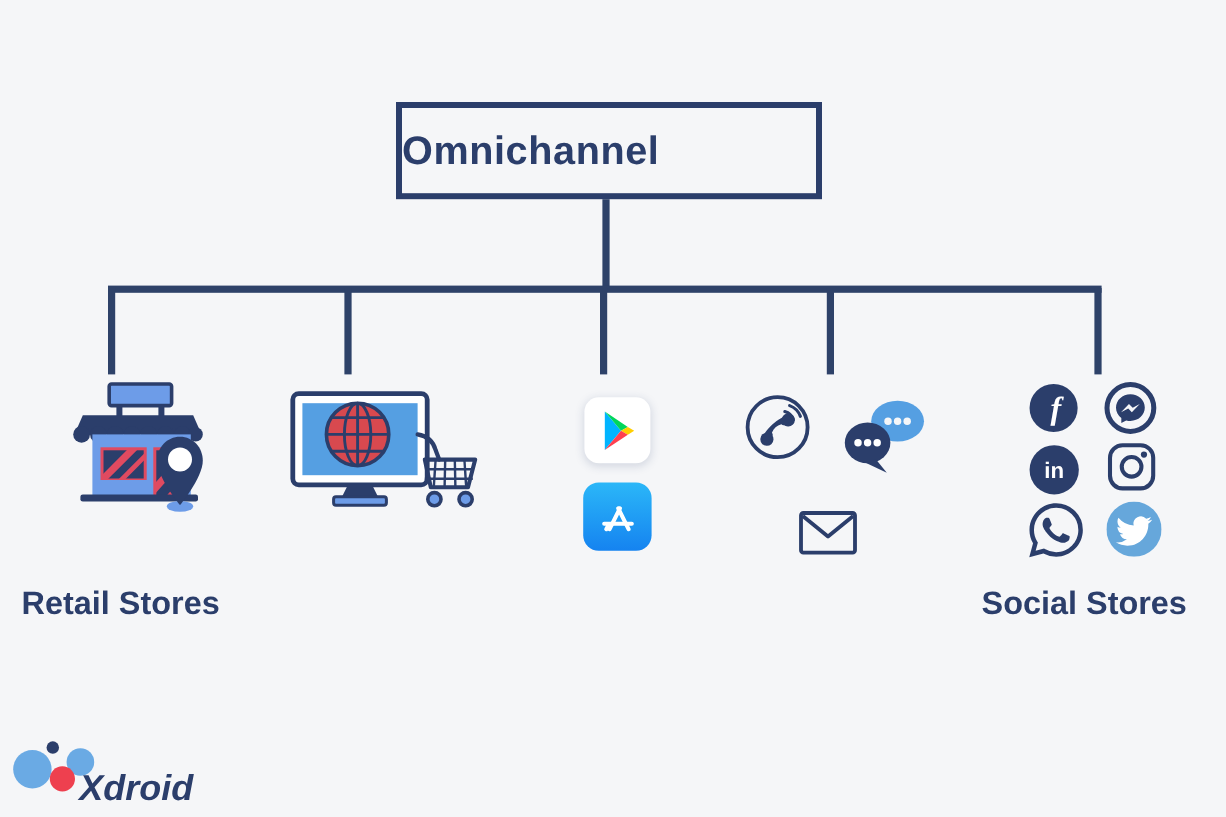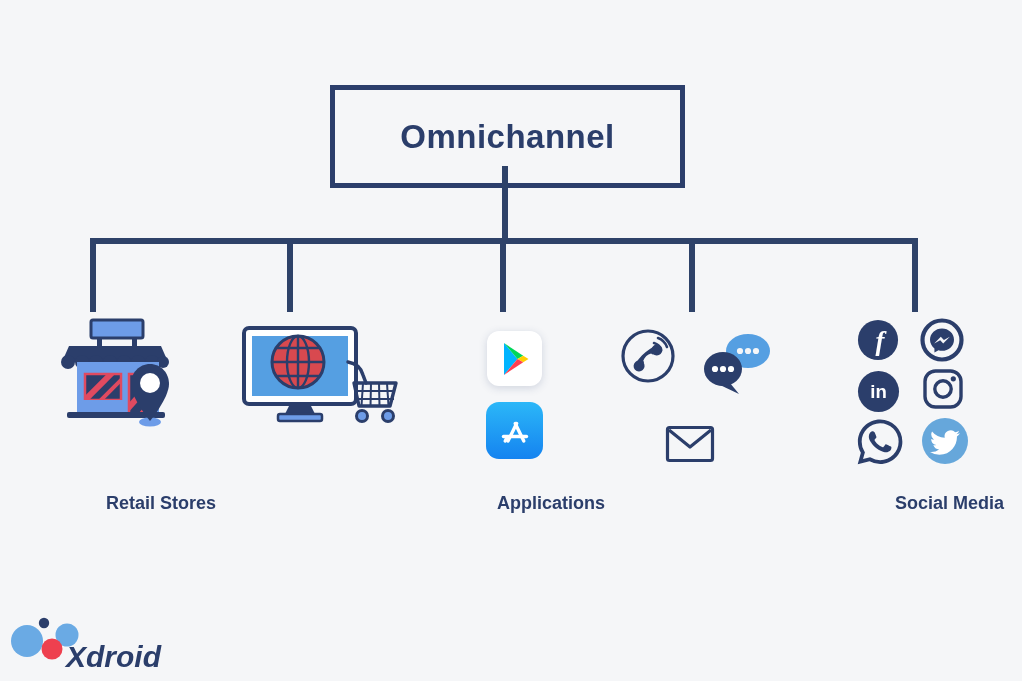--- a/index.html
+++ b/index.html
@@ -4,31 +4,31 @@
 <style>
   :root{
     --bg:#f5f6f8; --navy:#2b3e6b; --line:#2e4269; --lightblue:#6d9ce8;
     --screenblue:#559fe2; --red:#d8494f; --stripe:#e04a60; --twitterblue:#66a7db;
     --playcyan:#00b4ff; --playgreen:#00d65a; --playyellow:#ffce00; --playred:#ff4050;
     --appstore1:#2bb7f8; --appstore2:#1583f0; --logoblue:#6aaae4; --logored:#ee404f; --white:#ffffff;
   }
   *{margin:0;padding:0;box-sizing:border-box}
   body{background:#fff;font-family:"Liberation Sans",sans-serif}
   .canvas{position:relative;width:1022px;height:681px;background:var(--bg);overflow:hidden}
-  .title-box{position:absolute;left:330px;top:85px;width:355px;height:103px;
-    border:5px solid var(--navy);display:flex;align-items:center;justify-content:center}
+  .title-box{position:absolute;left:330px;top:85px;width:355px;height:81px;
+    border:5px solid var(--navy);display:flex;align-items:center;}
   .title-text{font-size:33px;font-weight:700;color:var(--navy);letter-spacing:.5px}
   .line{position:absolute;background:var(--line)}
   .v-center{left:502px;top:166px;width:6px;height:74px}
   .h-main{left:90px;top:238px;width:828px;height:6px}
   .drop{top:240px;width:6px;height:72px}
   .drop1{left:90px}.drop2{left:287px}.drop3{left:500px}.drop4{left:689px}.drop5{left:912px}
   .icon{position:absolute}
-  .label{position:absolute;top:484px;font-size:18px;font-weight:700;color:var(--navy);
-    text-align:right;line-height:38px}
+  .label{position:absolute;top:484px;font-size:27px;font-weight:700;color:var(--navy);
+    text-align:left;line-height:38px}
   .lbl-retail{left:18px;width:198px}
   .lbl-ecom{left:215px;width:185px}
   .lbl-apps{left:425px;width:180px}
   .lbl-cust{left:620px;width:163px}
   .lbl-social{left:818px;width:186px}
   .tile{position:absolute;border-radius:12px;display:flex;align-items:center;justify-content:center}
   .play-tile{left:487px;top:331px;width:55px;height:55px;background:var(--white);
     box-shadow:0 2px 8px rgba(40,60,110,.18)}
   .appstore-tile{left:486px;top:402px;width:57px;height:57px;border-radius:13px;
     background:linear-gradient(180deg,var(--appstore1),var(--appstore2))}
@@ -184,22 +184,21 @@
   </svg>
   <svg class="icon" style="left:855px;top:417px" width="50" height="50" viewBox="0 0 50 50">
     <path transform="translate(2.6,2.4) scale(1.87)" style="fill:var(--navy)" d="M17.472 14.382c-.297-.149-1.758-.867-2.03-.967-.273-.099-.471-.148-.67.15-.197.297-.767.966-.94 1.164-.173.199-.347.223-.644.075-.297-.15-1.255-.463-2.39-1.475-.883-.788-1.48-1.761-1.653-2.059-.173-.297-.018-.458.13-.606.134-.133.298-.347.446-.52.149-.174.198-.298.298-.497.099-.198.05-.371-.025-.52-.075-.149-.669-1.612-.916-2.207-.242-.579-.487-.5-.669-.51-.173-.008-.371-.01-.57-.01-.198 0-.52.074-.792.372-.272.297-1.04 1.016-1.04 2.479 0 1.462 1.065 2.875 1.213 3.074.149.198 2.096 3.2 5.077 4.487.709.306 1.262.489 1.694.625.712.227 1.36.195 1.871.118.571-.085 1.758-.719 2.006-1.413.248-.694.248-1.289.173-1.413-.074-.124-.272-.198-.57-.347m-5.421 7.403h-.004a9.87 9.87 0 01-5.031-1.378l-.361-.214-3.741.982.998-3.648-.235-.374a9.86 9.86 0 01-1.51-5.26c.001-5.45 4.436-9.884 9.888-9.884 2.64 0 5.122 1.03 6.988 2.898a9.825 9.825 0 012.893 6.994c-.003 5.45-4.437 9.884-9.885 9.884m8.413-18.297A11.815 11.815 0 0012.05 0C5.495 0 .16 5.335.157 11.892c0 2.096.547 4.142 1.588 5.945L.057 24l6.305-1.654a11.882 11.882 0 005.683 1.448h.005c6.554 0 11.89-5.335 11.893-11.893a11.821 11.821 0 00-3.48-8.413z"></path>
   </svg>
   <svg class="icon" style="left:922px;top:418px" width="46" height="46" viewBox="0 0 46 46">
     <circle cx="23" cy="23" r="23" style="fill:var(--twitterblue)"></circle>
     <path transform="translate(8,9.5) scale(1.25)" style="fill:#fff" d="M23.953,4.57a10,10,0,0,1-2.825.775,4.958,4.958,0,0,0,2.163-2.723,10.054,10.054,0,0,1-3.127,1.184,4.92,4.92,0,0,0-8.384,4.482A13.978,13.978,0,0,1,1.64,3.162a4.822,4.822,0,0,0-.666,2.475,4.921,4.921,0,0,0,2.188,4.096,4.904,4.904,0,0,1-2.228-.616v.06a4.923,4.923,0,0,0,3.946,4.827,4.996,4.996,0,0,1-2.212.085,4.936,4.936,0,0,0,4.604,3.417,9.867,9.867,0,0,1-6.102,2.105c-.39,0-.779-.023-1.17-.067a13.995,13.995,0,0,0,7.557,2.209c9.053,0,13.998-7.496,13.998-13.985,0-.21,0-.42-.015-.63A9.935,9.935,0,0,0,24,4.59Z"></path>
   </svg>
 
   <div class="label lbl-retail">Retail Stores</div>
-  <div class="label lbl-apps">Applications</div>
-  <div class="label lbl-social">Social Media</div>
+  <div class="label lbl-social">Social Stores</div>
 
   <svg class="logo" viewBox="0 0 180 72">
     <circle cx="19" cy="33" r="16" style="fill:var(--logoblue)"></circle>
     <circle cx="59" cy="27" r="11.5" style="fill:var(--logoblue)"></circle>
     <circle cx="36" cy="15" r="5.2" style="fill:var(--navy)"></circle>
     <circle cx="44" cy="41" r="10.5" style="fill:var(--logored)"></circle>
     <text x="58" y="59" style="fill:var(--navy);font-family:'Liberation Sans',sans-serif;font-weight:700;font-style:italic;font-size:30px">Xdroid</text>
   </svg>
 
 </div>

